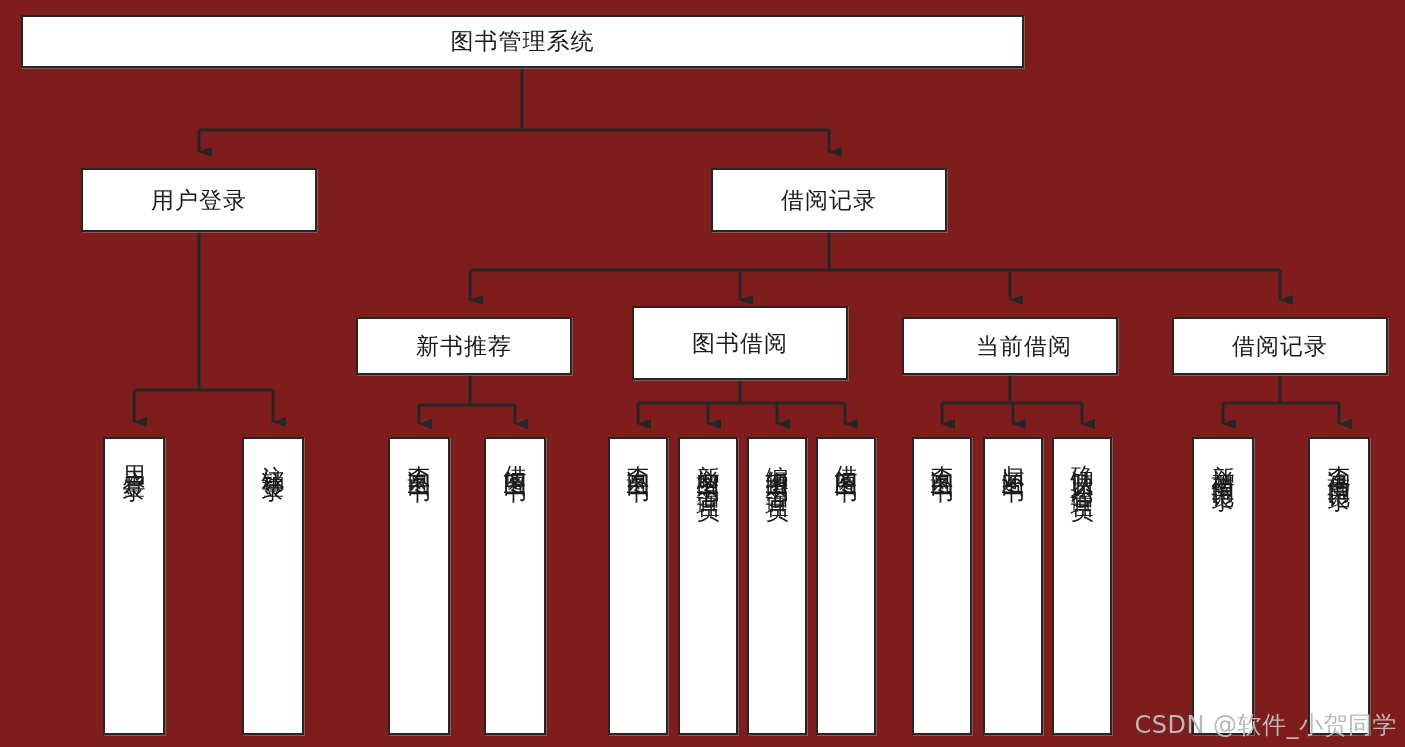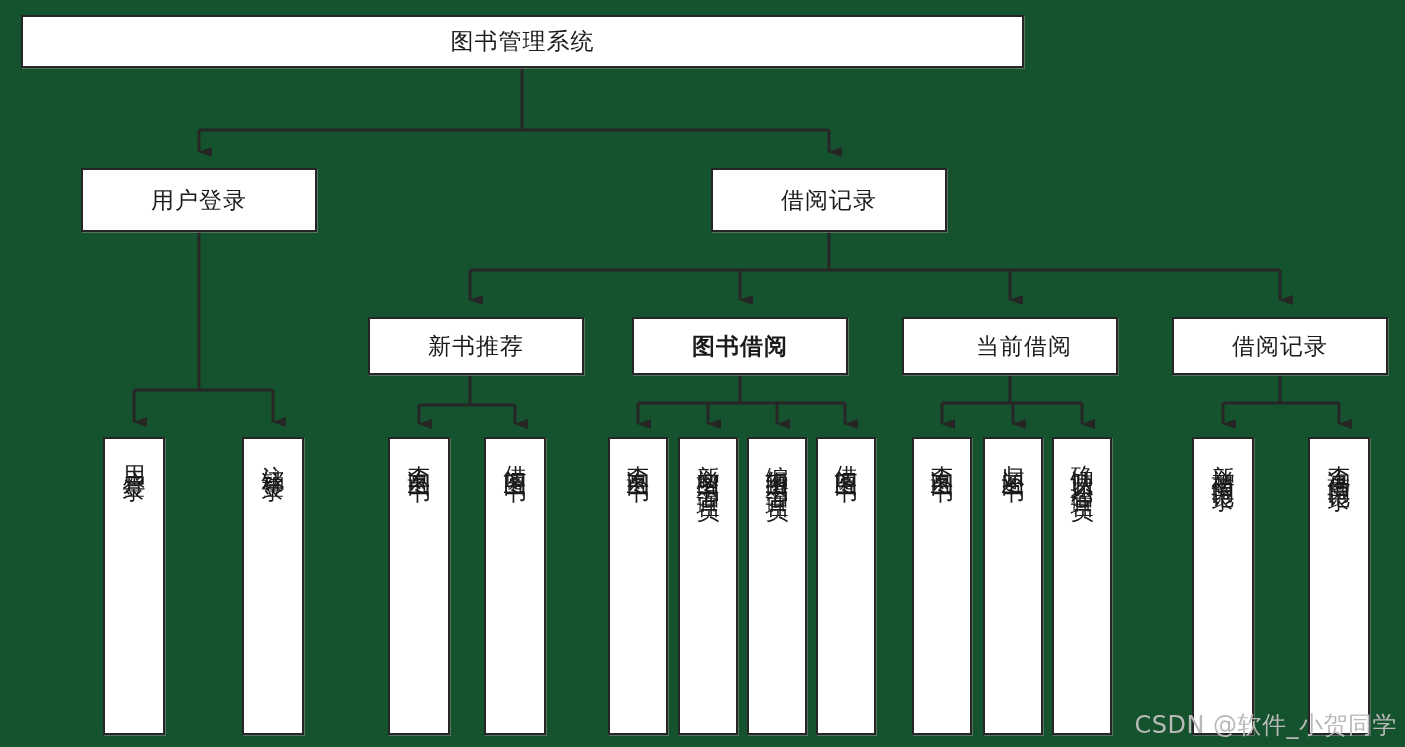--- a/index.html
+++ b/index.html
@@ -4,21 +4,21 @@
 <style>
   html, body {
     margin: 0;
     padding: 0;
     background: #ffffff;
   }
   #canvas {
     position: relative;
     width: 1405px;
     height: 747px;
-    background: #14532d;
+    background: #7f1d1d;
     font-family: "DejaVu Sans", "Liberation Sans", sans-serif;
     overflow: hidden;
   }
   svg.edges {
     position: absolute;
     left: 0;
     top: 0;
     width: 1405px;
     height: 747px;
     pointer-events: none;
@@ -129,24 +129,24 @@
     <span class="label">图书管理系统</span>
   </div>
 
   <div class="node h" style="left:81px; top:168px; width:236px; height:64px;">
     <span class="label">用户登录</span>
   </div>
   <div class="node h" style="left:711px; top:168px; width:236px; height:64px;">
     <span class="label">借阅记录</span>
   </div>
 
-  <div class="node h" style="left:368px; top:317px; width:216px; height:58px;">
+  <div class="node h" style="left:356px; top:317px; width:216px; height:58px;">
     <span class="label">新书推荐</span>
   </div>
-  <div class="node h" style="left:632px; top:317px; width:216px; height:58px;font-weight:bold;">
+  <div class="node h" style="left:632px; top:306px; width:216px; height:74px;">
     <span class="label">图书借阅</span>
   </div>
   <div class="node h" style="left:902px; top:317px; width:216px; height:58px;padding-left:28px;">
     <span class="label">当前借阅</span>
   </div>
   <div class="node h" style="left:1172px; top:317px; width:216px; height:58px;">
     <span class="label">借阅记录</span>
   </div>
 
   <div class="node v" style="left:103px; top:437px; width:62px; height:298px;">

